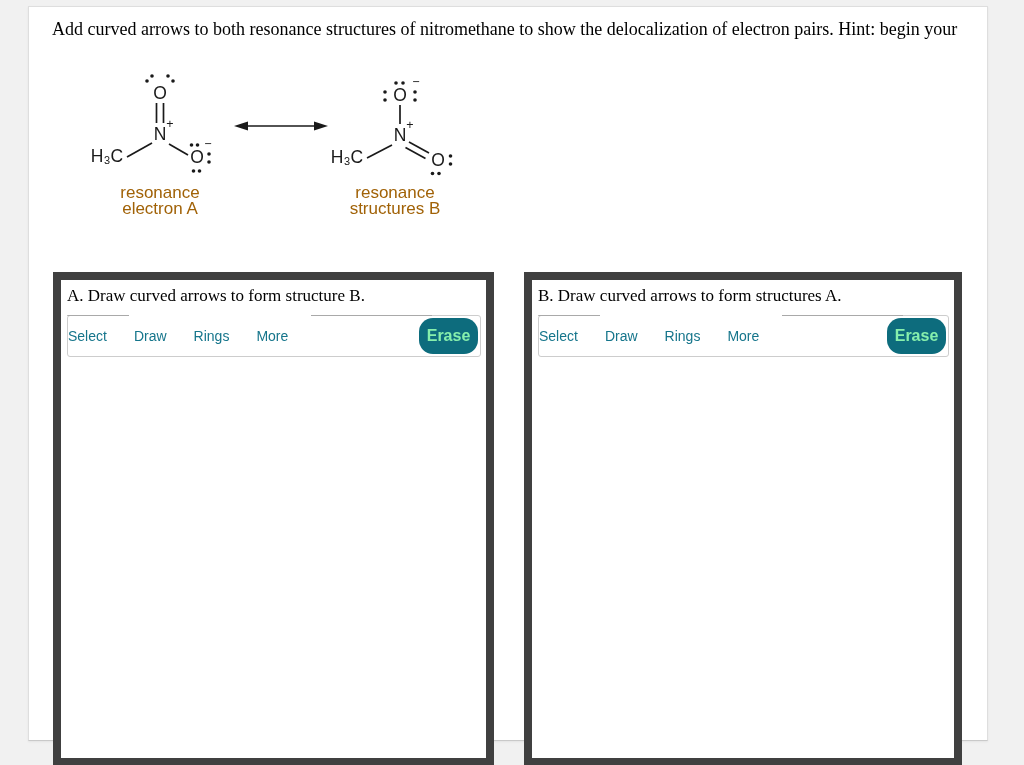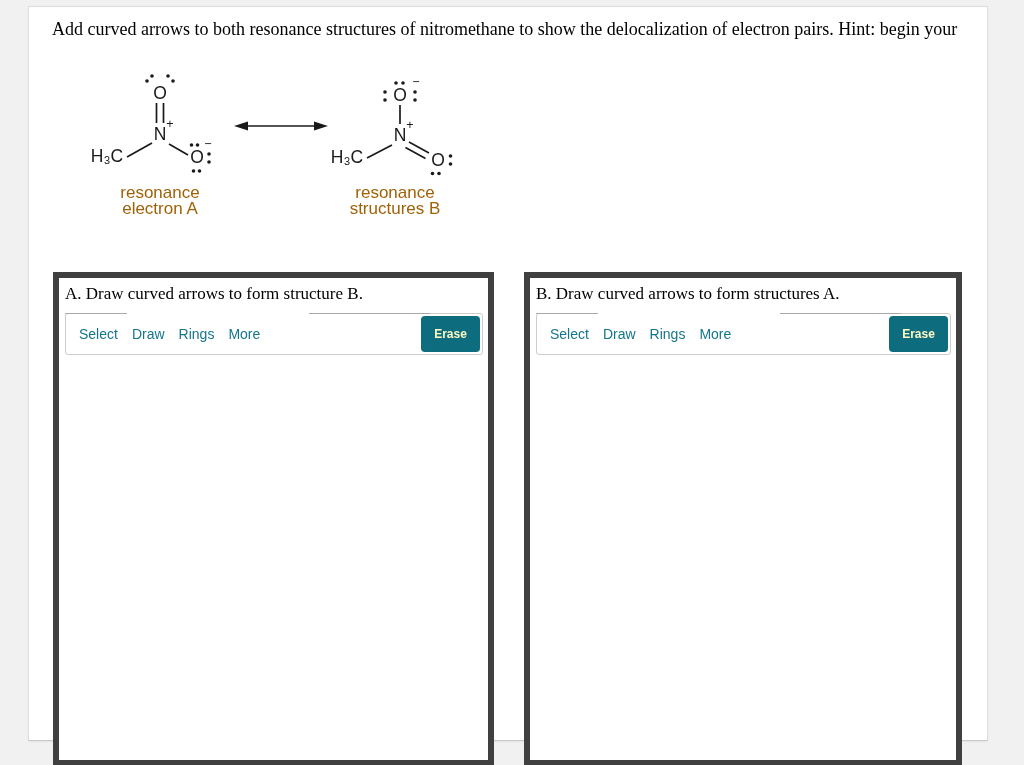--- a/index.html
+++ b/index.html
@@ -30,40 +30,40 @@
   .figure circle { fill:#1a1a1a; }
   .figure polygon { fill:#1a1a1a; }
 
   .caption {
     position:absolute; top:185px; width:130px; text-align:center;
     font-size:17px; line-height:16px; color:#a16207;
   }
 
   .panel {
     position:absolute; top:272px; height:494px;
-    background:#fff; border:6px solid #404040; box-sizing:border-box;
+    background:#fff; border:8px solid #404040; box-sizing:border-box;
   }
   .panel-title {
     position:absolute; left:6px; top:6px;
     font-family:"Liberation Serif", serif; font-size:17px; color:#000;
     white-space:nowrap;
   }
   .toolbar {
     position:absolute; left:6px; right:5px; top:35px; height:42px;
     background:#fff; border:1px solid #cdcdcd; border-radius:3px;
     box-sizing:border-box; display:flex; align-items:center;
-    gap:14px; padding-left:13px;
+    gap:27px; 
   }
   .tool {
     color:#15758b; font-size:14px; cursor:pointer; white-space:nowrap;
   }
   .erase {
     position:absolute; right:2px; top:2px; bottom:2px; width:59px;
-    background:#0d6c7d; color:#fef9c3; border:none; border-radius:4px;
-    font-family:"Liberation Sans", sans-serif; font-size:12px; font-weight:600;
+    background:#0d6c7d; color:#86efac; border:none; border-radius:14px;
+    font-family:"Liberation Sans", sans-serif; font-size:16px; font-weight:600;
     cursor:pointer;
   }
   .tseg { position:absolute; top:-1px; height:1px; }
   .tseg.dark { background:#a9a9a9; }
   .tseg.light { background:#ffffff; }
   .canvas { position:absolute; left:0; right:0; top:77px; bottom:0; }
 </style>
 </head>
 <body>
 

